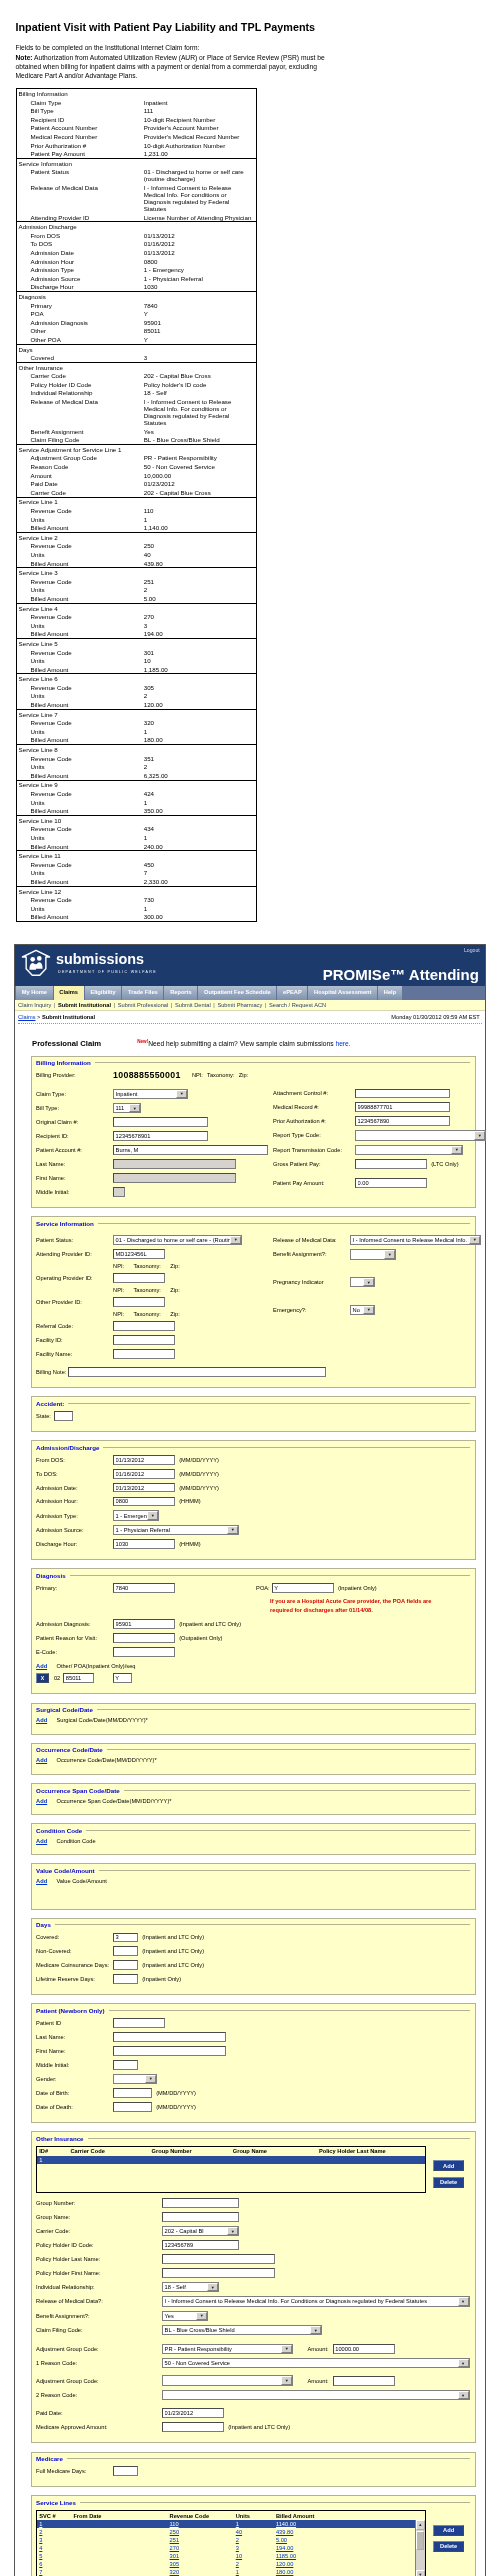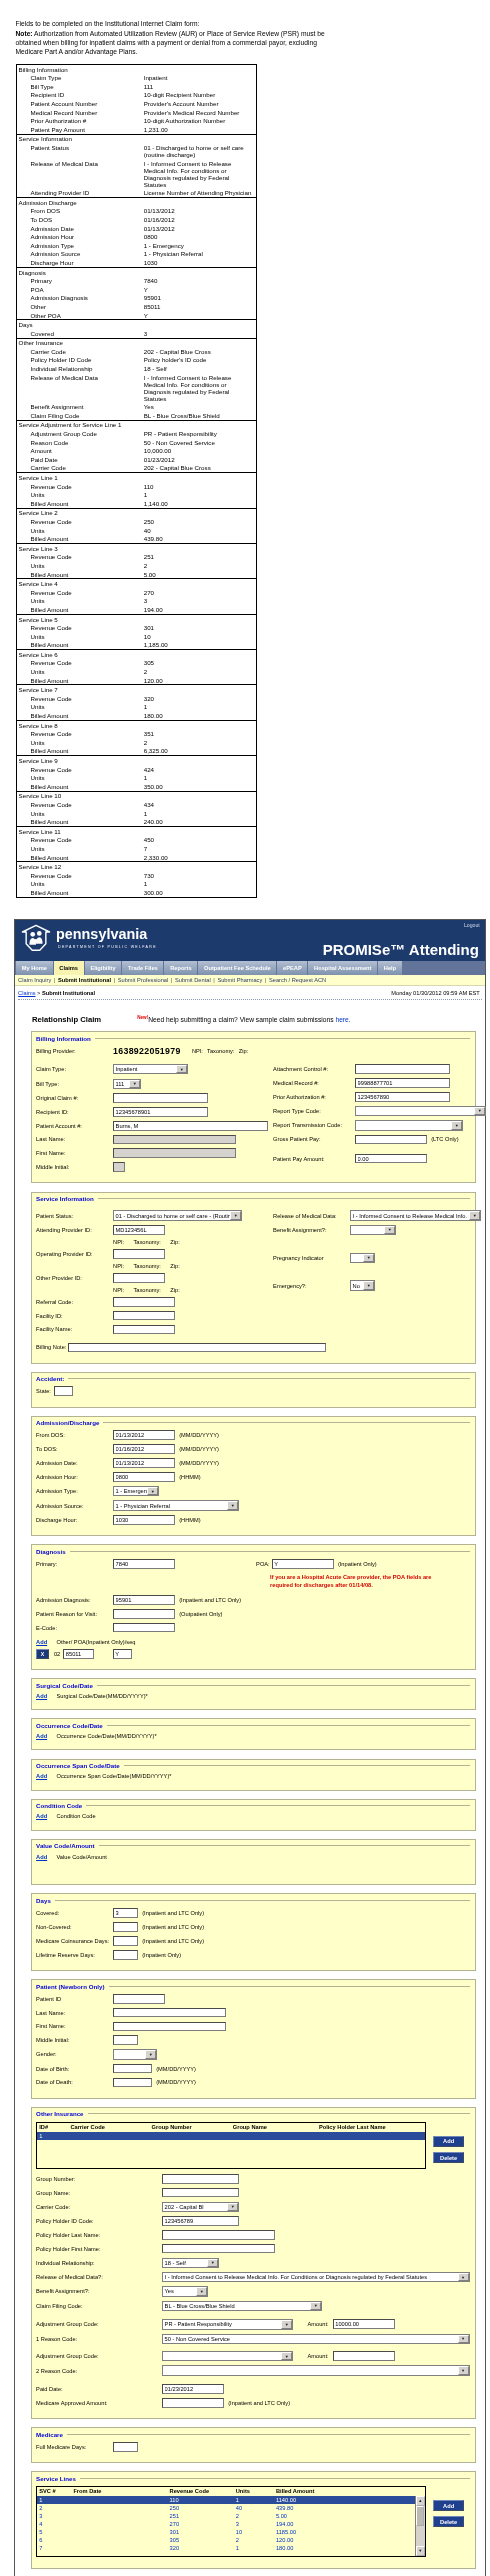--- a/index.html
+++ b/index.html
@@ -110,20 +110,21 @@
     border-left:0.5px solid #808080; display:flex; flex-direction:column; }
   .sbtn { height:8.2px; background:#d6d3ce; border:0.5px outset #fff; font-size:4.1px;
     text-align:center; line-height:7.7px; color:#222; }
   .sthumb { height:17.5px; margin:0.5px 0.5px; background:#bdb9b3; border:0.5px outset #fff; }
   .strack { flex:1; }
 </style>
 </head>
 <body>
 
 <div class="doc">
+  <h1>Inpatient Visit with Patient Pay Liability and TPL Payments</h1>
   <p>Fields to be completed on the Institutional Internet Claim form:</p>
   <p><b>Note:</b><span> Authorization from Automated Utilization Review (AUR) or Place of Service Review (PSR) must be obtained when billing for inpatient claims with a payment or denial from a commercial payor, excluding Medicare Part A and/or Advantage Plans.</span></p>
   <table class="ref">
     <tbody id="reftb">
         <tr class="sec">
           <td colspan="2">Billing Information</td>
         </tr>
         <tr>
           <td class="ind">Claim Type</td>
           <td>Inpatient</td>
@@ -468,21 +469,21 @@
     <span class="logo">
       <svg width="30" height="31" viewBox="0 0 64 66">
         <path d="M32 3 L61 17 L53 17 L53 42 L40 56 L24 56 L11 42 L11 17 L3 17 Z" fill="none" stroke="#ffffff" stroke-width="3" stroke-linejoin="round"></path>
         <circle cx="25" cy="22" r="5" fill="#fff"></circle>
         <circle cx="39" cy="20" r="5" fill="#fff"></circle>
         <path d="M18 44 Q18 30 25 30 Q32 30 32 44 Z" fill="#fff"></path>
         <path d="M32 42 Q32 28 39 28 Q46 28 46 42 Z" fill="#fff"></path>
         <circle cx="32" cy="36" r="4" fill="#fff"></circle>
       </svg>
     </span>
-    <span class="brand-name">pennsylvania</span>
+    <span class="brand-name">submissions</span>
     <span class="brand-sub">DEPARTMENT OF PUBLIC WELFARE</span>
     <a class="logout">Logout</a>
     <span class="product">PROMISe™ Attending</span>
   </div>
 
   <div class="nav" id="mainnav">
       <div class="tab">My Home</div>
       <div class="tab active">Claims</div>
       <div class="tab">Eligibility</div>
       <div class="tab">Trade Files</div>
@@ -498,31 +499,31 @@
     <span>
       <a class="bc">Claims</a>
       <span>&gt;</span>
       <span class="cur">Submit Institutional</span>
     </span>
     <span>Monday 01/30/2012 09:59 AM EST</span>
   </div>
   <div class="dotline"></div>
 
   <div class="titlerow">
-    <span class="pgtitle">Relationship Claim</span>
+    <span class="pgtitle">Professional Claim</span>
     <span class="helpline">
       <span class="newbadge">New!</span><span>Need help submitting a claim?  View sample claim submissions </span><a class="helplink">here.</a>
     </span>
   </div>
 
   <div class="ybox">
     <div class="legend">Billing Information</div>
     <div class="frow">
       <span class="lbl">Billing Provider:</span>
-      <span class="bigval">1638922051979</span>
+      <span class="bigval">1008885550001</span>
       <span class="hint">NPI:</span>
       <span class="hint">Taxonomy:</span>
       <span class="hint">Zip:</span>
     </div>
     <div class="cols">
       <div class="col-l">
         <div class="frow">
             <span class="lbl">Claim Type:</span>
           <span class="fsel" style="width:75px">
               <span class="t">Inpatient</span>

